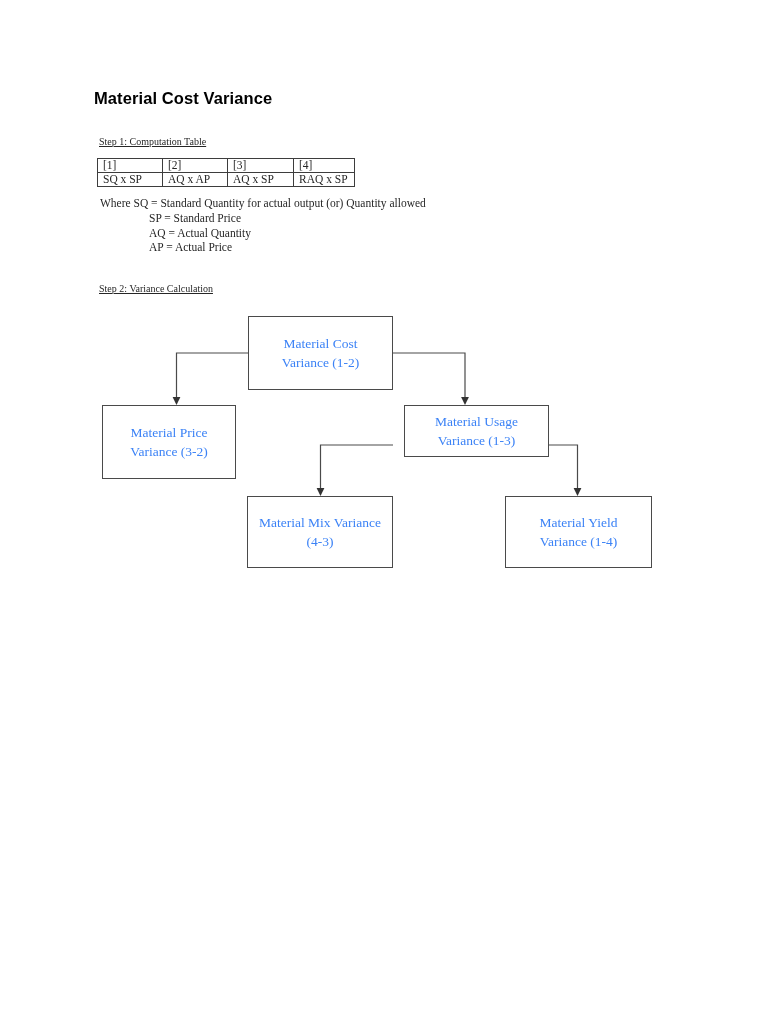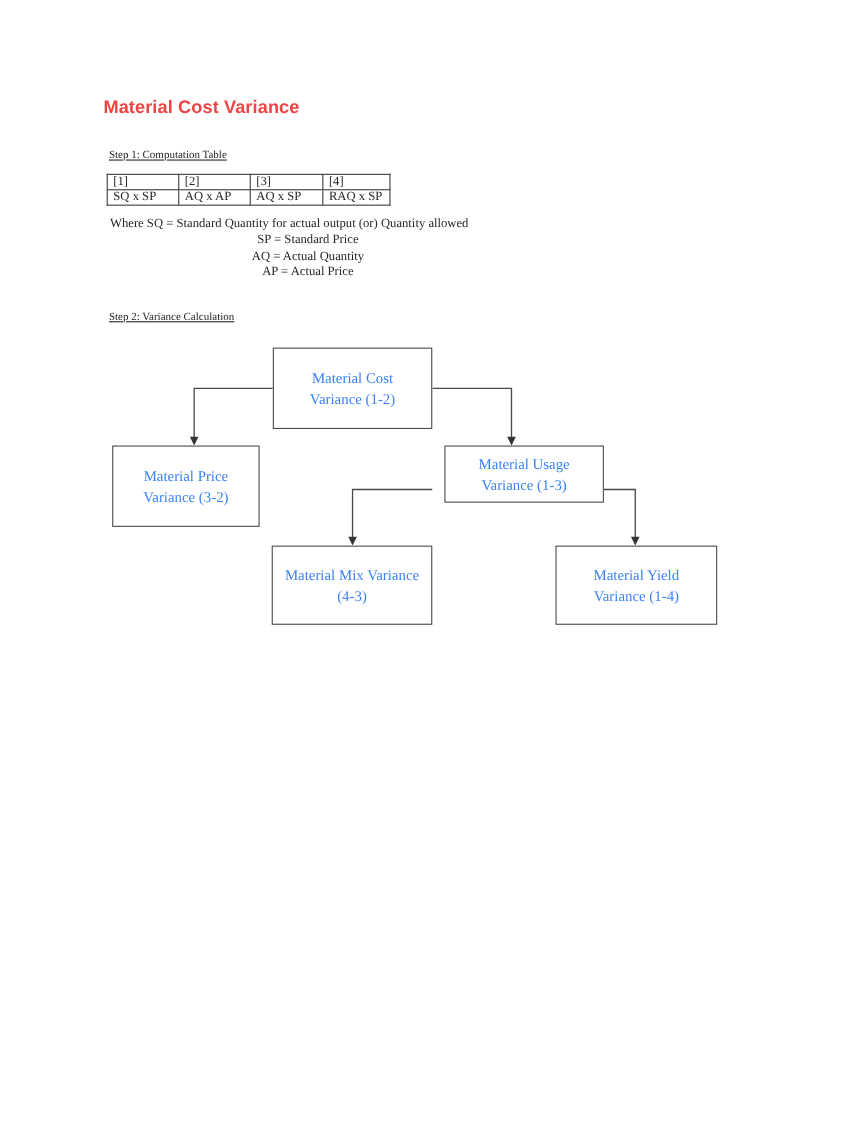--- a/index.html
+++ b/index.html
@@ -14,21 +14,21 @@
     color: #1f1f1f;
   }
   .doc-title {
     position: absolute;
     left: 94px;
     top: 89px;
     font-family: "Liberation Sans", "DejaVu Sans", sans-serif;
     font-weight: bold;
     font-size: 16.5px;
     letter-spacing: 0.1px;
-    color: #ef4444;
+    color: #000000;
   }
   .section-heading {
     position: absolute;
     font-size: 10px;
     text-decoration: underline;
     color: #262626;
   }
   .heading-step1 { left: 99px; top: 136px; }
   .heading-step2 { left: 99px; top: 283px; }
   table.comp-table {
@@ -50,22 +50,22 @@
   td.c2 { width: 65px; }
   td.c3 { width: 66px; }
   td.c4 { width: 61px; }
   .definitions {
     position: absolute;
     left: 100px;
     top: 196px;
     font-size: 11.5px;
     color: #262626;
   }
-  .def-line { line-height: 14.8px; white-space: nowrap; text-align: center; }
-  .def-line.indent { margin-left: 34px; }
+  .def-line { line-height: 14.8px; white-space: nowrap; }
+  .def-line.indent { margin-left: 49px; }
   .node {
     position: absolute;
     border: 1.4px solid #4a4a4a;
     background: #ffffff;
     display: flex;
     flex-direction: column;
     align-items: center;
     justify-content: center;
     text-align: center;
     font-size: 13.5px;

